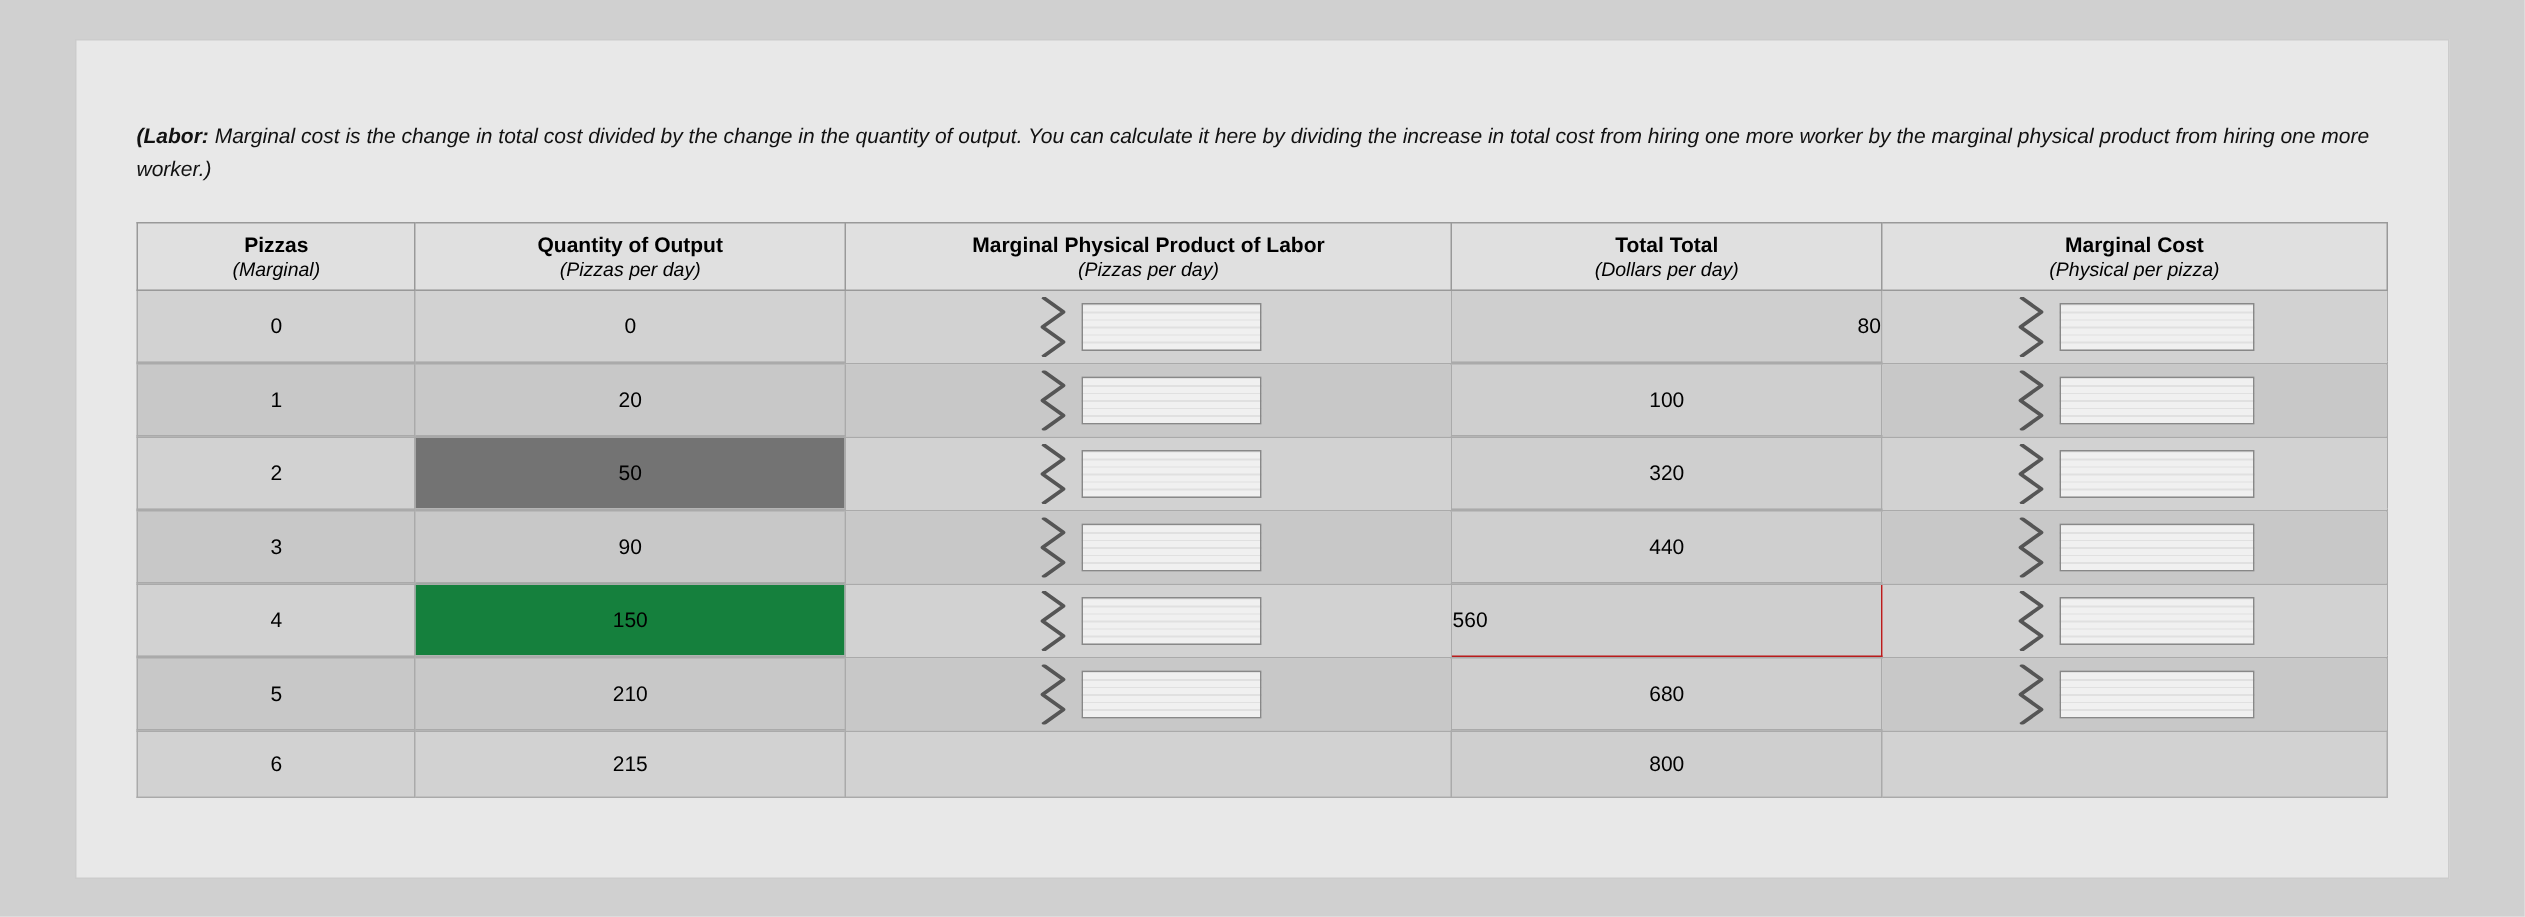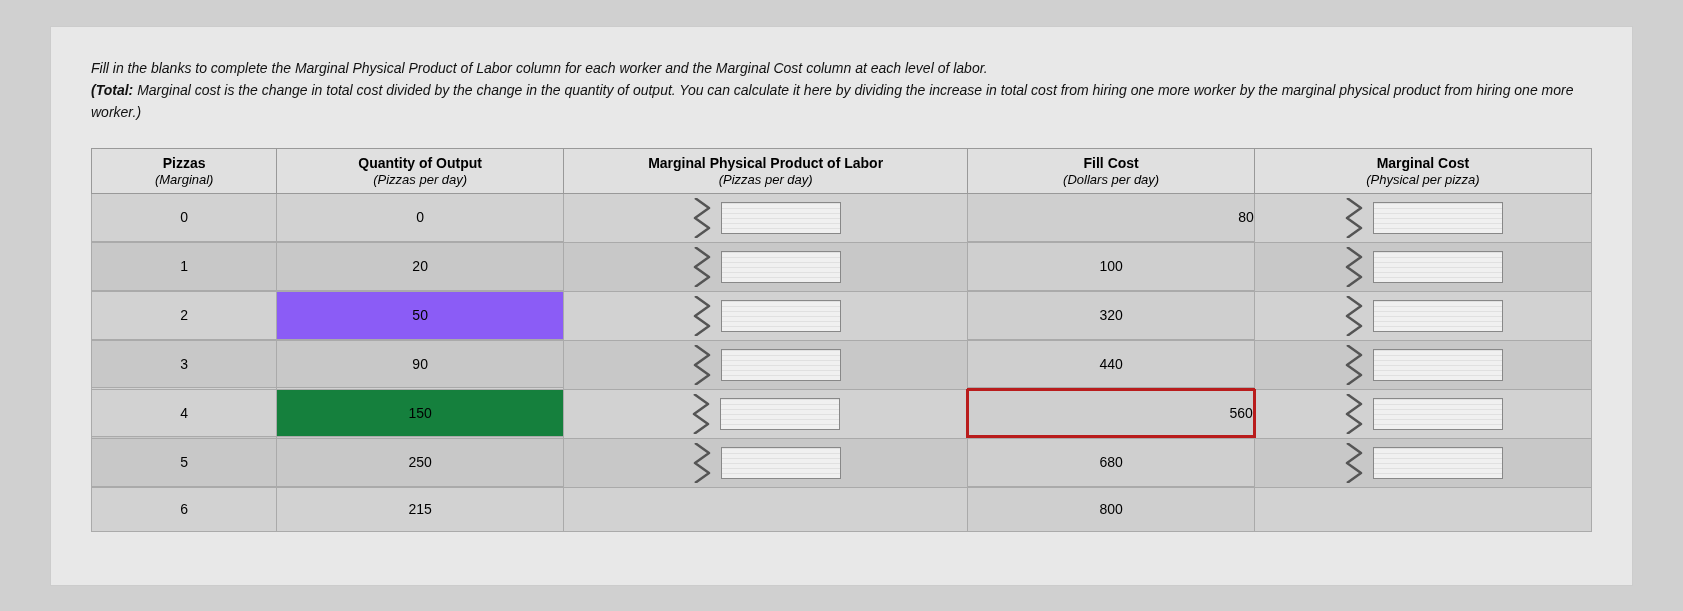--- a/index.html
+++ b/index.html
@@ -170,41 +170,41 @@
       width: 22px;
     }
 
   </style>
 </head>
 <body>
 
 <div class="page-container">
 
   <div class="instructions">
-    <span>Fill in the blanks to complete the Marginal Physical Product of Labor column for each worker and the Marginal Cost column at each level of labor.</span><br>
-    <span class="hint-bold">(Total:</span><span> Marginal cost is the change in total cost divided by the change in the quantity of output. You can calculate it here by dividing the increase in total cost from hiring one more worker by the marginal physical product from hiring one more worker.)</span>
+    <br>
+    <span class="hint-bold">(Labor:</span><span> Marginal cost is the change in total cost divided by the change in the quantity of output. You can calculate it here by dividing the increase in total cost from hiring one more worker by the marginal physical product from hiring one more worker.)</span>
   </div>
 
   <table class="econ-table">
     <thead>
       <tr class="header-row">
         <th class="col-labor">
           <span>Pizzas</span><br>
           <span class="sub-header">(Marginal)</span>
         </th>
         <th class="col-qty">
           <span>Quantity of Output</span><br>
           <span class="sub-header">(Pizzas per day)</span>
         </th>
         <th class="col-mpl">
           <span>Marginal Physical Product of Labor</span><br>
           <span class="sub-header">(Pizzas per day)</span>
         </th>
         <th class="col-tc">
-          <span>Fill Cost</span><br>
+          <span>Total Total</span><br>
           <span class="sub-header">(Dollars per day)</span>
         </th>
         <th class="col-mc">
           <span>Marginal Cost</span><br>
           <span class="sub-header">(Physical per pizza)</span>
         </th>
       </tr>
     </thead>
     <tbody id="table-body">
         <tr style="background:#d2d2d2;">
@@ -262,21 +262,21 @@
         </div>
       </td>
         </tr>
         <tr style="background:#d2d2d2; height:0px;">
         <td style="background:#d2d2d2; width:110px; height:0px; border:1px solid #aaa;"></td>
         <td style="background:#d2d2d2; width:170px; height:0px; border:1px solid #aaa;"></td>
         <td style="background:#d2d2d2; width:170px; height:0px; border:1px solid #aaa;"></td>
       </tr>
         <tr style="background:#d2d2d2;">
       <td class="td-labor" style="background:#d2d2d2; width:110px; height:44px; text-align:center; vertical-align:middle; border:1px solid #aaa;">2</td>
-      <td class="td-qty" style="background:#8b5cf6; width:170px; text-align:center; vertical-align:middle; border:1px solid #aaa;">50</td>
+      <td class="td-qty" style="background:#737373; width:170px; text-align:center; vertical-align:middle; border:1px solid #aaa;">50</td>
           <td class="td-mpl" rowspan="2" style="background:#d2d2d2; width:240px; text-align:center; vertical-align:middle; border:1px solid #aaa; padding:4px;">
         <div class="mpl-cell-inner" style="display:flex; align-items:center; justify-content:center; gap:8px;">
           <div class="mpl-arrow-container" style="display:flex; align-items:center; justify-content:center;">
             <svg class="zigzag-svg" viewBox="0 0 22 40" fill="none" xmlns="http://www.w3.org/2000/svg">
       <polyline points="4,0 18,10 4,20 18,30 4,40" stroke="#555" stroke-width="2.5" fill="none" stroke-linejoin="round"></polyline>
     </svg>
           </div>
           <input class="input-box" type="text" value="" style="width: 120px; height: 32px; border: 1px solid rgb(136, 136, 136); background: repeating-linear-gradient(rgb(224, 224, 224) 0px, rgb(224, 224, 224) 1px, rgb(240, 240, 240) 1px, rgb(240, 240, 240) 5px); font-size: 13px; text-align: center;">
         </div>
       </td>
@@ -333,40 +333,40 @@
           <td class="td-mpl" rowspan="2" style="background:#d2d2d2; width:240px; text-align:center; vertical-align:middle; border:1px solid #aaa; padding:4px;">
         <div class="mpl-cell-inner" style="display:flex; align-items:center; justify-content:center; gap:8px;">
           <div class="mpl-arrow-container" style="display:flex; align-items:center; justify-content:center;">
             <svg class="zigzag-svg" viewBox="0 0 22 40" fill="none" xmlns="http://www.w3.org/2000/svg">
       <polyline points="4,0 18,10 4,20 18,30 4,40" stroke="#555" stroke-width="2.5" fill="none" stroke-linejoin="round"></polyline>
     </svg>
           </div>
           <input class="input-box" type="text" value="" style="width: 120px; height: 32px; border: 1px solid rgb(136, 136, 136); background: repeating-linear-gradient(rgb(224, 224, 224) 0px, rgb(224, 224, 224) 1px, rgb(240, 240, 240) 1px, rgb(240, 240, 240) 5px); font-size: 13px; text-align: center;">
         </div>
       </td>
-          <td class="td-tc" style="background:#d2d2d2; width:170px; text-align:right; vertical-align:middle; border:3px solid #b91c1c;margin-top:48px;">560</td>
+          <td class="td-tc" style="background:#d2d2d2; width:170px; text-align:left; vertical-align:middle; border:1px solid #b91c1c;margin-top:48px;">560</td>
           <td class="td-mc" rowspan="2" style="background:#d2d2d2; width:200px; text-align:center; vertical-align:middle; border:1px solid #aaa; padding:4px;">
         <div class="mpl-cell-inner" style="display:flex; align-items:center; justify-content:center; gap:8px;">
           <div class="mpl-arrow-container" style="display:flex; align-items:center; justify-content:center;">
             <svg class="zigzag-svg" viewBox="0 0 22 40" fill="none" xmlns="http://www.w3.org/2000/svg">
       <polyline points="4,0 18,10 4,20 18,30 4,40" stroke="#555" stroke-width="2.5" fill="none" stroke-linejoin="round"></polyline>
     </svg>
           </div>
           <input class="input-box-mc" type="text" value="" style="width: 130px; height: 32px; border: 1px solid rgb(136, 136, 136); background: repeating-linear-gradient(rgb(224, 224, 224) 0px, rgb(224, 224, 224) 1px, rgb(240, 240, 240) 1px, rgb(240, 240, 240) 5px); font-size: 13px; text-align: center;">
         </div>
       </td>
         </tr>
         <tr style="background:#c8c8c8; height:0px;">
         <td style="background:#c8c8c8; width:110px; height:0px; border:1px solid #aaa;"></td>
         <td style="background:#c8c8c8; width:170px; height:0px; border:1px solid #aaa;"></td>
         <td style="background:#c8c8c8; width:170px; height:0px; border:1px solid #aaa;"></td>
       </tr>
         <tr style="background:#c8c8c8;">
       <td class="td-labor" style="background:#c8c8c8; width:110px; height:44px; text-align:center; vertical-align:middle; border:1px solid #aaa;">5</td>
-      <td class="td-qty" style="background:#c8c8c8; width:170px; text-align:center; vertical-align:middle; border:1px solid #aaa;">250</td>
+      <td class="td-qty" style="background:#c8c8c8; width:170px; text-align:center; vertical-align:middle; border:1px solid #aaa;">210</td>
           <td class="td-mpl" rowspan="2" style="background:#c8c8c8; width:240px; text-align:center; vertical-align:middle; border:1px solid #aaa; padding:4px;">
         <div class="mpl-cell-inner" style="display:flex; align-items:center; justify-content:center; gap:8px;">
           <div class="mpl-arrow-container" style="display:flex; align-items:center; justify-content:center;">
             <svg class="zigzag-svg" viewBox="0 0 22 40" fill="none" xmlns="http://www.w3.org/2000/svg">
       <polyline points="4,0 18,10 4,20 18,30 4,40" stroke="#555" stroke-width="2.5" fill="none" stroke-linejoin="round"></polyline>
     </svg>
           </div>
           <input class="input-box" type="text" value="" style="width: 120px; height: 32px; border: 1px solid rgb(136, 136, 136); background: repeating-linear-gradient(rgb(224, 224, 224) 0px, rgb(224, 224, 224) 1px, rgb(240, 240, 240) 1px, rgb(240, 240, 240) 5px); font-size: 13px; text-align: center;">
         </div>
       </td>

